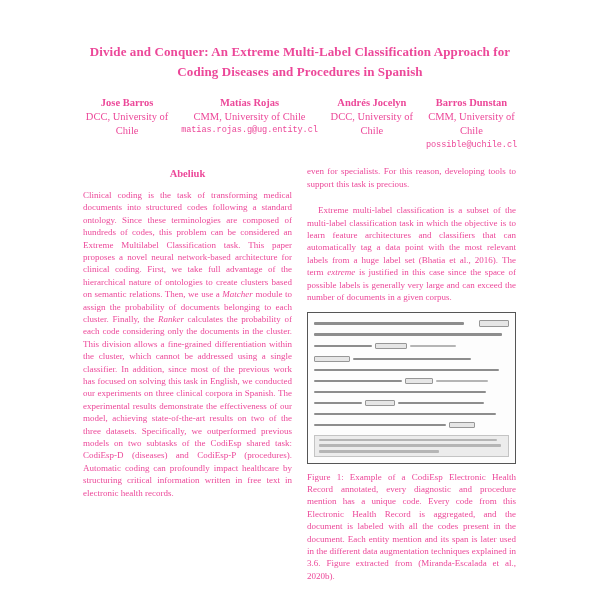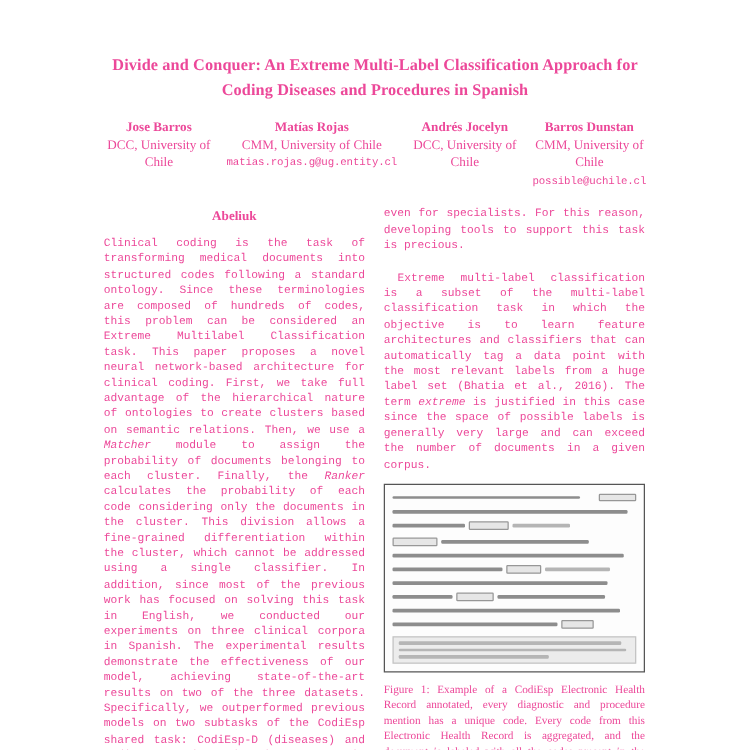--- a/index.html
+++ b/index.html
@@ -21,21 +21,21 @@
   .author .aff{font-size:10.5px;line-height:1.35;}
   .author .email{
     font-family:"Liberation Mono", monospace;font-size:8.6px;line-height:1.5;
     letter-spacing:-0.1px;
   }
   .columns{display:flex;gap:15px;align-items:flex-start;}
   .col{width:209px;font-size:9px;line-height:1.38;text-align:justify;}
   .abs-heading{
     text-align:center;font-size:10.5px;font-weight:bold;margin:2px 0 7px 0;
   }
-  p{margin:0;font-family:Liberation Mono, monospace;}
+  p{margin:0;}
   .para-indent{text-indent:11px;margin-top:14px;}
   em{font-style:italic;}
 
   
   figure{margin:9px 0 0 0;}
   .figbox{
     border:1px solid #555;padding:7px 6px 6px 6px;background:#fdfdfd;
     box-sizing:border-box;
   }
   .figrow{display:flex;align-items:center;gap:3px;margin:0 0 6.5px 0;}

